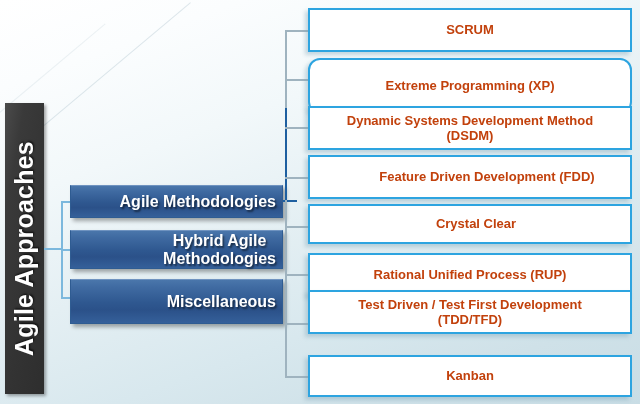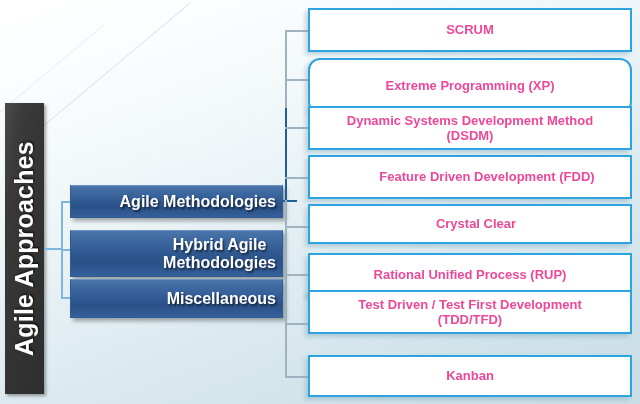--- a/index.html
+++ b/index.html
@@ -98,38 +98,38 @@
     font-size: 16px;
     font-weight: bold;
     text-align: center;
     line-height: 1.12;
     text-shadow: 1.5px 1.5px 2px rgba(0,0,0,0.55);
     padding: 0 6px;
     white-space: pre-line;
   }
 
   #cat-0 { top: 185px; height: 33px; }
-  #cat-1 { top: 230px; height: 47px; }
-  #cat-2 { top: 279px; height: 39px; }
+  #cat-1 { top: 230px; height: 39px; }
+  #cat-2 { top: 279px; height: 45px; }
 
   
   .leaf-box {
     position: absolute;
     left: 308px;
     width: 324px;
     background: #ffffff;
     border: 2px solid #2da4e0;
     box-shadow: -3px 3px 4px rgba(120, 160, 180, 0.40);
     display: flex;
     align-items: center;
     justify-content: center;
     box-sizing: border-box;
   }
   .leaf-box-label {
-    color: #ec4899;
+    color: #c2410c;
     font-size: 13px;
     font-weight: bold;
     text-align: center;
     line-height: 1.18;
     padding: 0 8px;
     white-space: pre-line;
   }
 </style>
 </head>
 <body>

